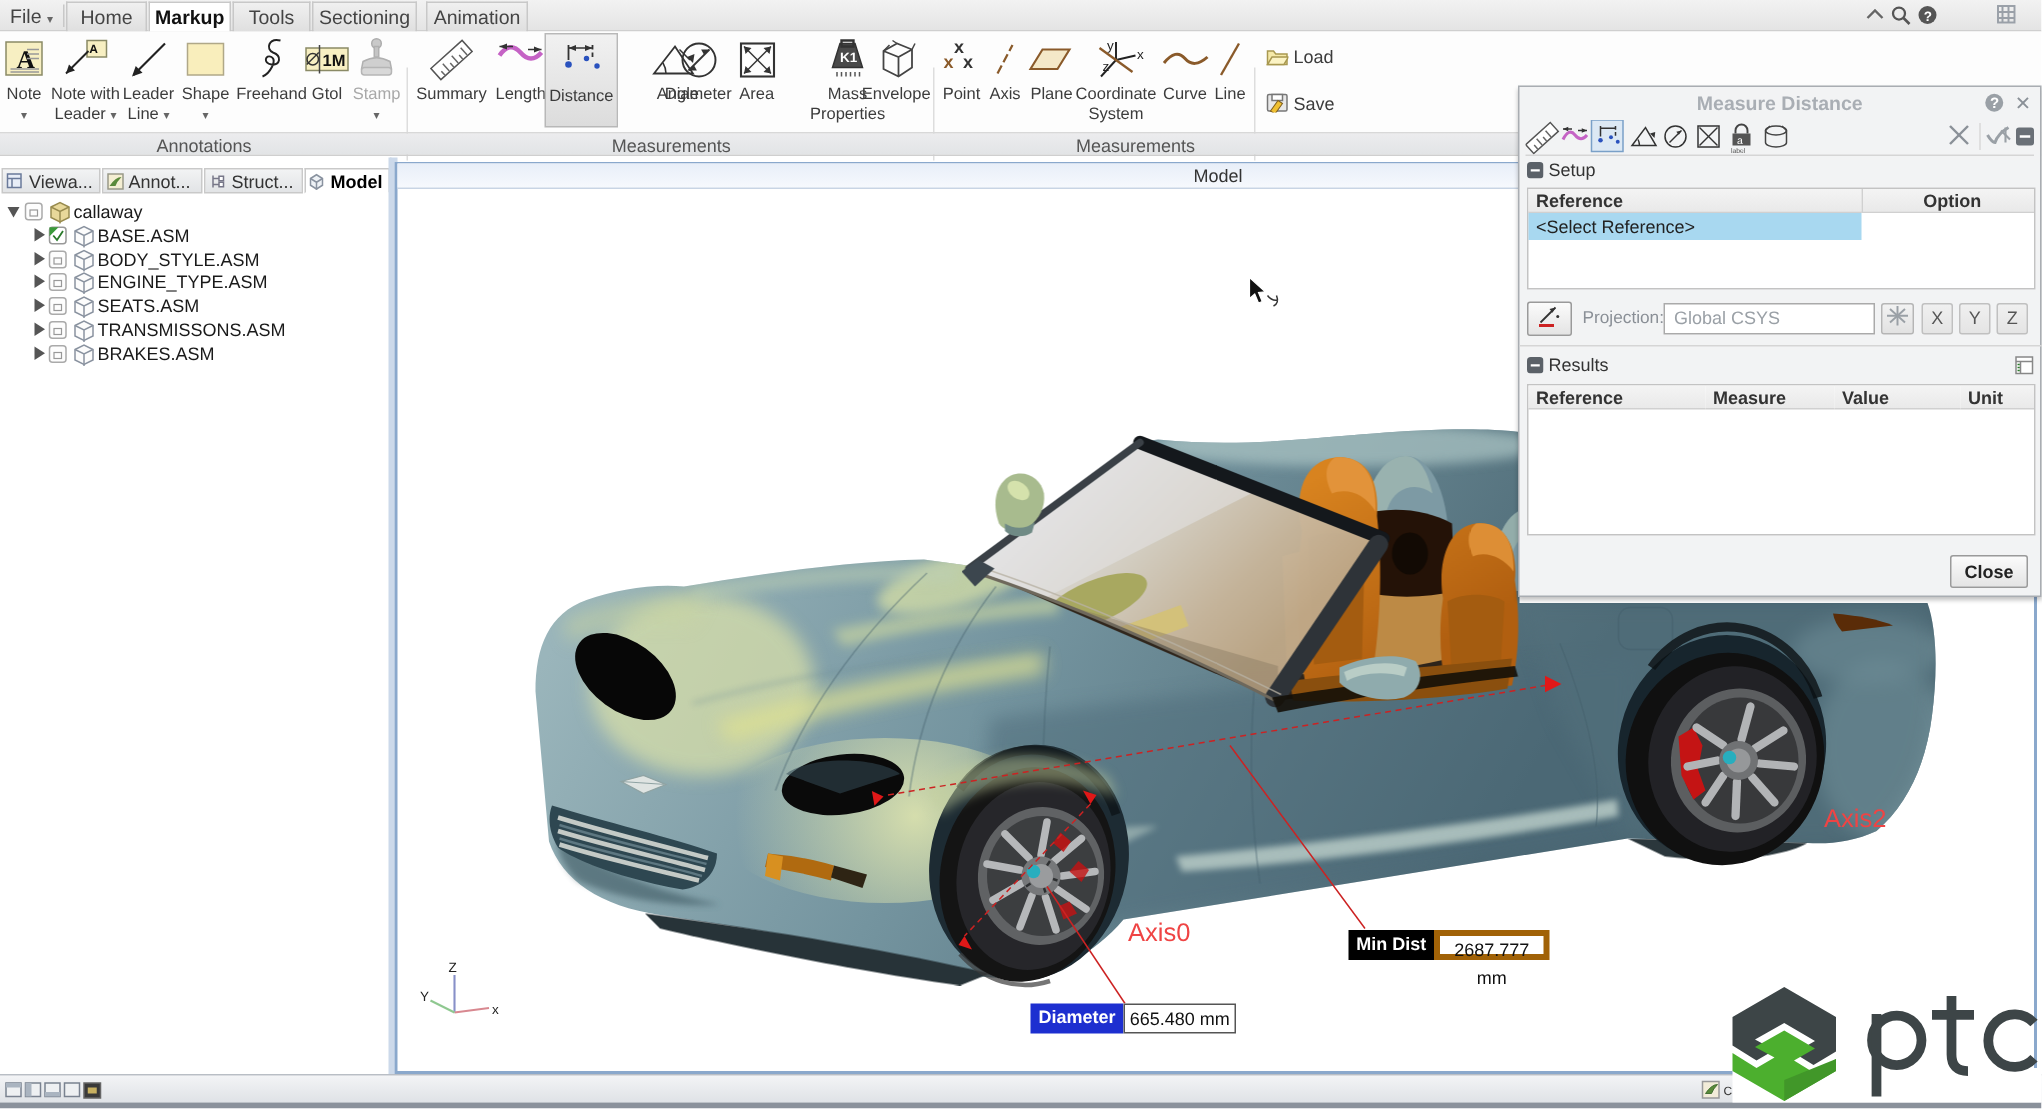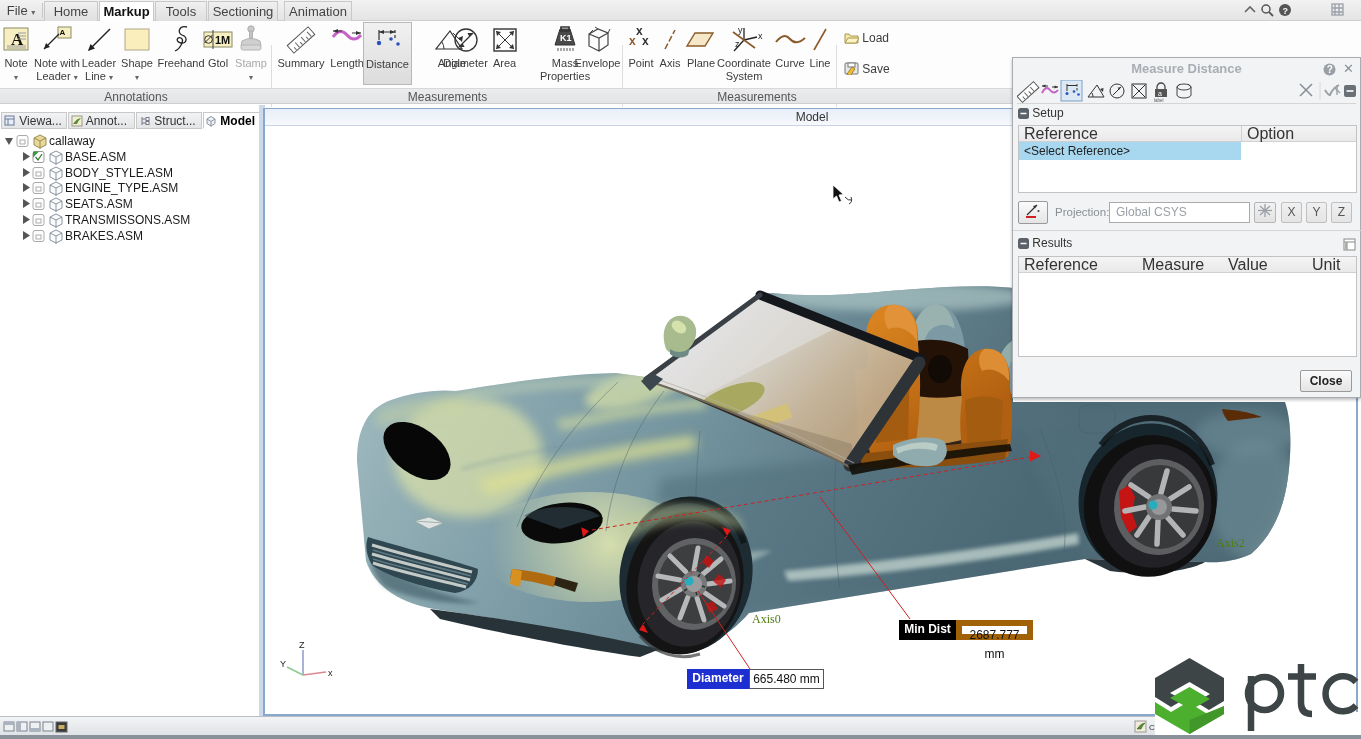--- a/index.html
+++ b/index.html
@@ -39,35 +39,35 @@
 
 #viewport { position:absolute; left:263px; top:108px; width:1095px; height:608px; background:#fff;
   border:2px solid #8aa8cc; border-top:1px solid #8aa8cc; }
 #vptitle { position:absolute; left:0px; top:0px; width:1094px; height:17px;
   background:linear-gradient(#e8eef8,#f6f9fd); border-bottom:1px solid #c8d4e4; text-align:center;
   font-size:12px; color:#333; line-height:16px; }
 
 
 .mlabel { position:absolute; font-size:12px; font-weight:bold; height:20px; line-height:19px; }
 #lbl-mindist-k { left:899px; top:620px; width:57px; background:#000; color:#fff; text-align:center; }
-#lbl-mindist-v { left:956px; top:620px; width:77px; background:#fff; color:#111; border:6px solid #a16207; font-weight:normal; text-align:center; }
+#lbl-mindist-v { left:956px; top:620px; width:77px; background:#fff; color:#111; border:4px solid #a16207; font-weight:normal; text-align:center; }
 #lbl-diam-k { left:687px; top:669px; width:62px; background:#1d2fd0; color:#fff; text-align:center; }
 #lbl-diam-v { left:749px; top:669px; width:75px; background:#fff; color:#111; border:1px solid #555; font-weight:normal; text-align:center; }
-.axlbl { position:absolute; font-size:12px; color:#4d7c0f;font-family:Liberation Serif, serif; }
+.axlbl { position:absolute; font-size:17px; color:#ef4444; }
 
 
 #dialog { position:absolute; left:1012px; top:57px; width:349px; height:341px;
   background:#f2f3f4; border:1px solid #a9adb2; box-shadow:0 2px 3px rgba(0,0,0,0.25); }
 #dlgtitle { position:absolute; left:0; top:0; width:100%; height:22px; text-align:center;
   font-size:13px; font-weight:bold; color:#a9aeb4; line-height:22px; }
 #dlgtools { position:absolute; left:4px; top:22px; width:339px; height:24px; border-bottom:1px solid #d5d5d5; }
 .dsec { position:absolute; font-size:12px; color:#333; }
 .dtbl { position:absolute; background:#fff; border:1px solid #c3c3c3; }
 .dth { position:absolute; top:0; height:16px; background:linear-gradient(#f4f4f4,#e9e9e9); border-bottom:1px solid #d0d0d0;
-  font-size:16px; font-weight:normal; color:#333; line-height:16px; }
+  font-size:12px; font-weight:bold; color:#333; line-height:16px; }
 .btn { position:absolute; background:linear-gradient(#fbfbfb,#e4e4e4); border:1px solid #9a9a9a; border-radius:2px;
   font-size:12px; color:#222; text-align:center; }
 </style>
 </head>
 <body>
 <div id="app">
 
   <div id="menubar">
     <div class="menutab plain" style="left:2px; width:38px;">File <span class="dda">▾</span></div>
     <div style="position:absolute; left:42px; top:3px; width:1px; height:15px; background:#c8c8c8;"></div>
@@ -775,21 +775,21 @@
             <line x1="2.5" y1="6" x2="9.5" y2="6" stroke="#fff" stroke-width="1.6"></line>
           </g>
       </svg>
     </div>
     <div class="dsec" style="left:5px; top:48px;"><svg width="11" height="11" viewBox="0 0 11 11" style="vertical-align:-1.5px;">
           <rect width="11" height="11" rx="2.5" fill="#5b6168"></rect>
           <line x1="2.5" y1="5.5" x2="8.5" y2="5.5" stroke="#fff" stroke-width="1.5"></line>
         </svg> Setup</div>
     <div class="dtbl" style="left:5px; top:67px; width:339px; height:68px;">
       <div class="dth" style="left:0; width:222px; padding-left:5px;">Reference</div>
-      <div class="dth" style="left:222px; width:115px; padding-left:5px; border-left:1px solid #d0d0d0;">Option</div>
+      <div class="dth" style="left:222px; width:115px; padding-left:5px; border-left:1px solid #d0d0d0;text-align:center;">Option</div>
       <div style="position:absolute; left:0px; top:16px; width:222px; height:18px; background:#a8d8f0; font-size:12px; color:#222; line-height:18px; padding-left:5px;">&lt;Select Reference&gt;</div>
     </div>
     <div class="btn" style="left:5px; top:143px; width:30px; height:23px;"><svg width="18" height="17" viewBox="0 0 18 17">
           <line x1="3" y1="13" x2="13" y2="3" stroke="#333" stroke-width="1.2"></line>
           <path d="M13,3 l-4,1 2,2.5 z" fill="#333"></path>
           <line x1="2" y1="15" x2="12" y2="15" stroke="#cc2222" stroke-width="2"></line>
           <circle cx="14.5" cy="9" r="1" fill="#333"></circle>
         </svg></div>
     <div class="dsec" style="left:42px; top:148px; color:#8a8f96; font-size:11.5px;">Projection:</div>
     <div style="position:absolute; left:96px; top:144px; width:141px; height:21px; background:#fff; border:1px solid #aaa; font-size:12px; color:#9aa0a6; line-height:19px; padding-left:6px;">Global CSYS</div>

